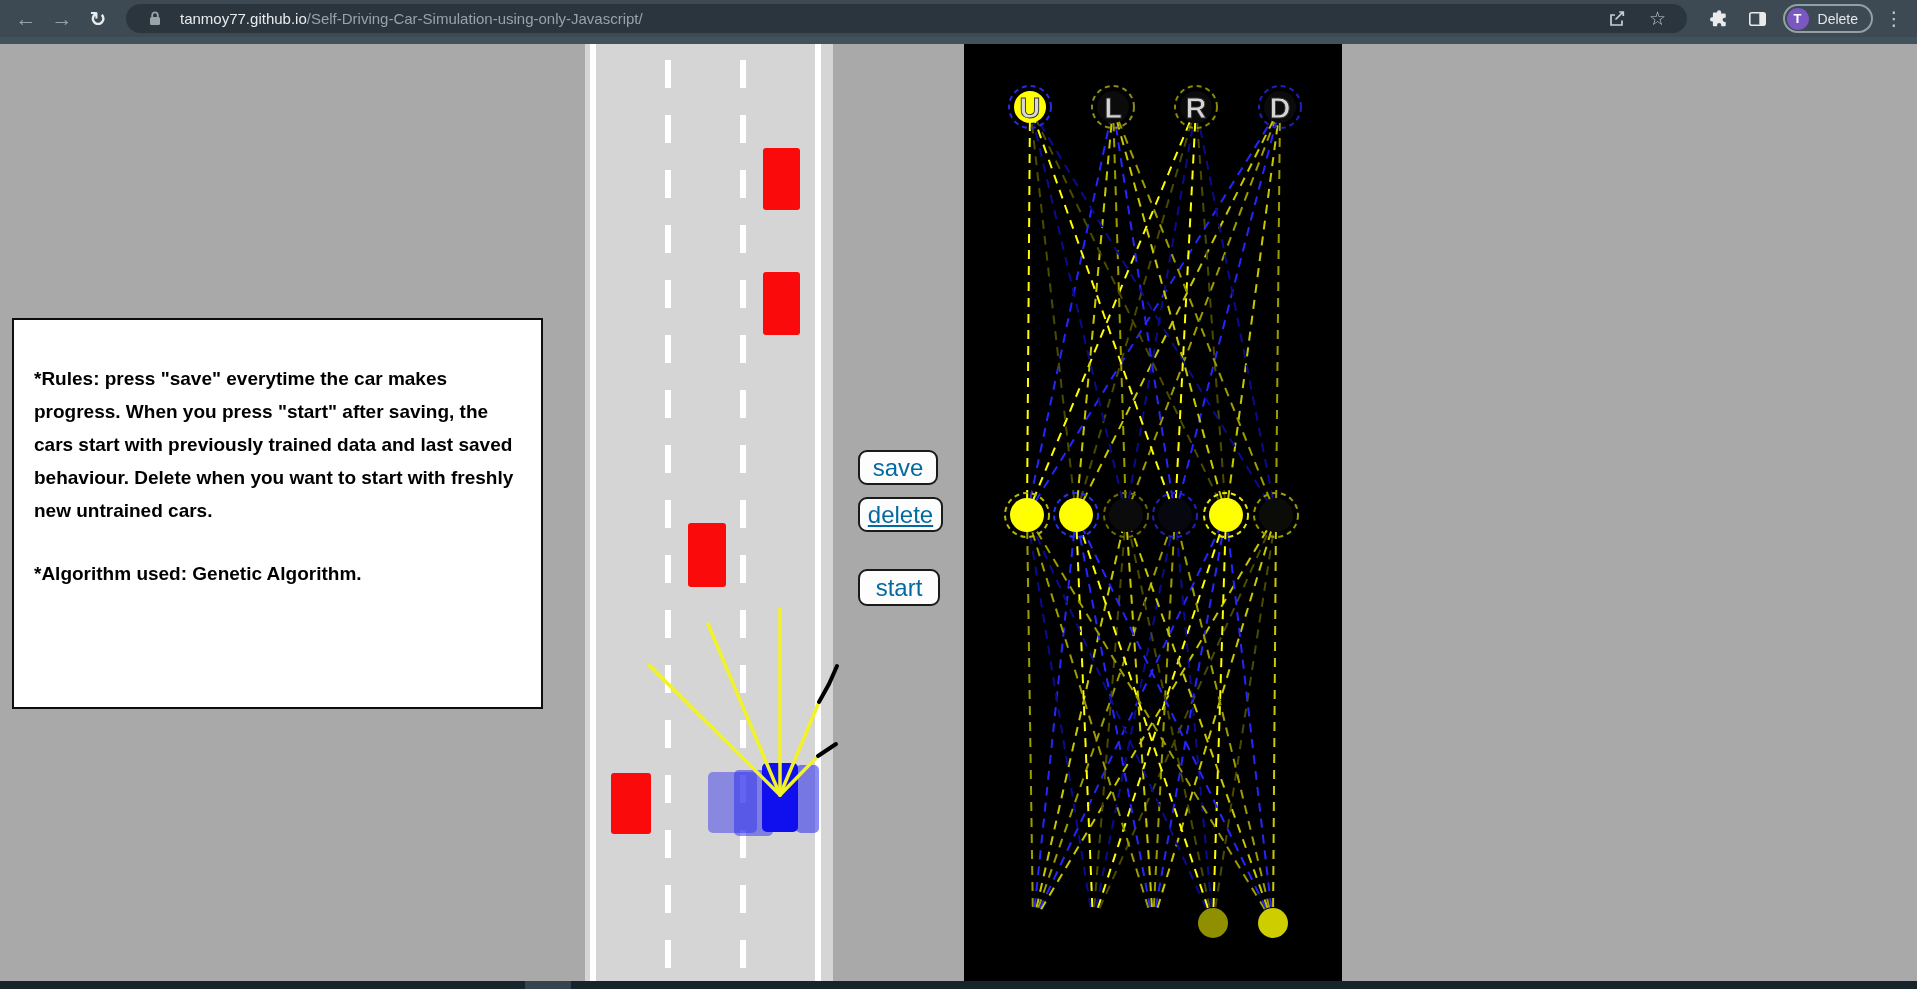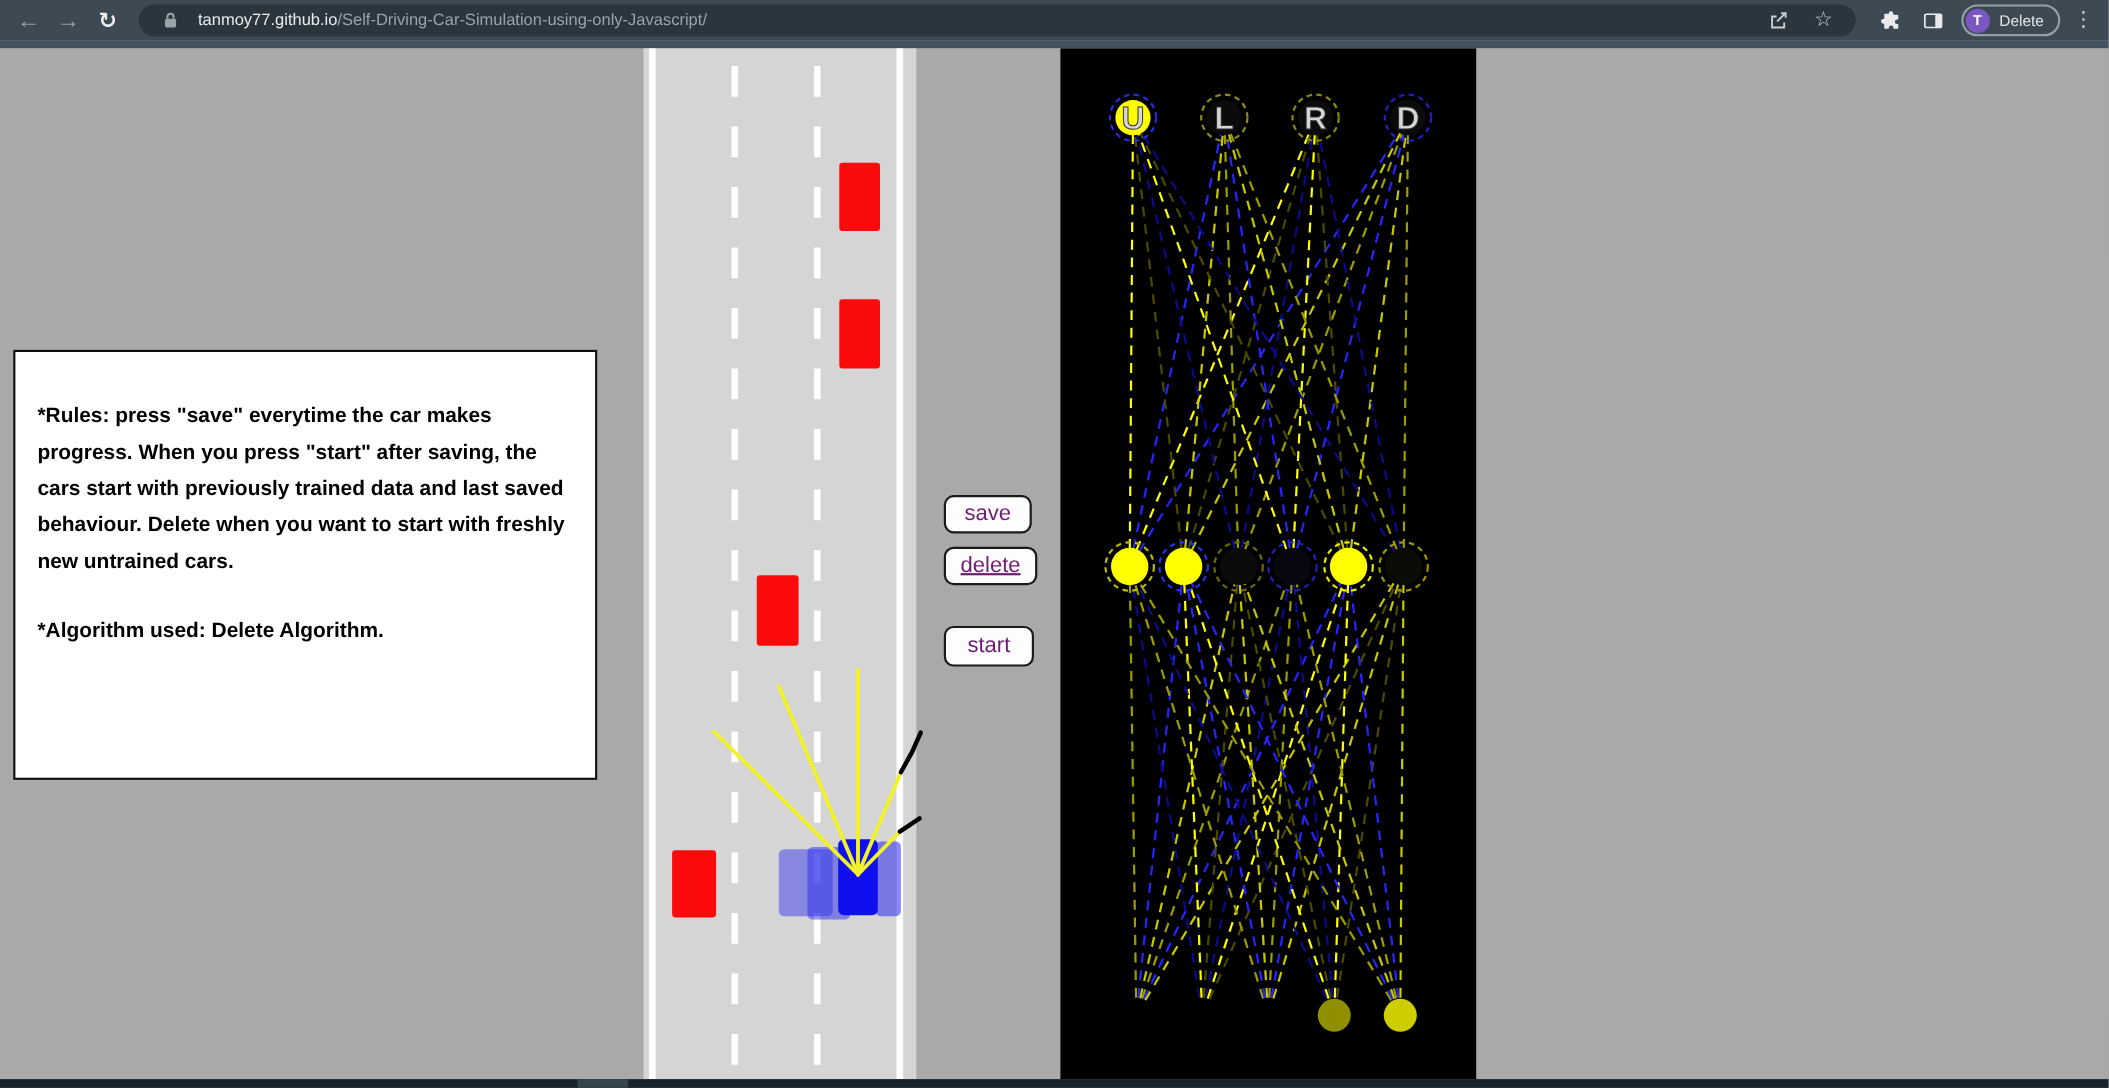--- a/index.html
+++ b/index.html
@@ -41,21 +41,21 @@
                  background-size: 100% 55px; background-position: 0 16px; background-repeat: repeat-y; }
 
   .car { position: absolute; border-radius: 3px; }
   .car.traffic { background: #fa0a0a; }
   .car.ego { background: #1010ee; border-radius: 5px; }
   .car.ghost { background: #2a2aee; border-radius: 5px; }
 
   .rays { position: absolute; left: 0; top: 0; pointer-events: none; }
 
   .btn { position: absolute; left: 858px; background: #fdfdfd; border: 2px solid #1a1a1a; border-radius: 9px;
-         font-size: 20px; color: #701a75; display: flex; align-items: center; justify-content: center;
+         font-size: 24px; color: #0369a1; display: flex; align-items: center; justify-content: center;
          font-family: inherit; cursor: pointer; }
   .btn-save   { top: 406px; width: 80px; height: 35px; }
   .btn-delete { top: 453px; width: 85px; height: 35px; text-decoration: underline; }
   .btn-start  { top: 525px; width: 82px; height: 37px; }
 
   .panel { position: absolute; left: 964px; top: 0; width: 378px; height: 937px; background: #000; }
 
   .strip-bottom { position: relative; height: 8px; background: #18242b; }
   .strip-seg { position: absolute; left: 525px; top: 0; width: 46px; height: 8px; background: #35444d; }
 </style>
@@ -103,21 +103,21 @@
   </div>
 
   <span class="kebab">⋮</span>
 </div>
 <div class="strip-top"></div>
 
 <div class="content">
 
   <div class="infobox">
     <p>*Rules: press "save" everytime the car makes progress. When you press "start" after saving, the cars start with previously trained data and last saved behaviour. Delete when you want to start with freshly new untrained cars.</p>
-    <p>*Algorithm used: Delete Algorithm.</p>
+    <p>*Algorithm used: Genetic Algorithm.</p>
   </div>
 
   <div class="road">
     <div class="lane" style="left:5px"></div>
     <div class="lane dashed" style="left:80px"></div>
     <div class="lane dashed" style="left:155px"></div>
     <div class="lane" style="left:230px"></div>
   </div>
 
   <div style="position:absolute;inset:0;">

